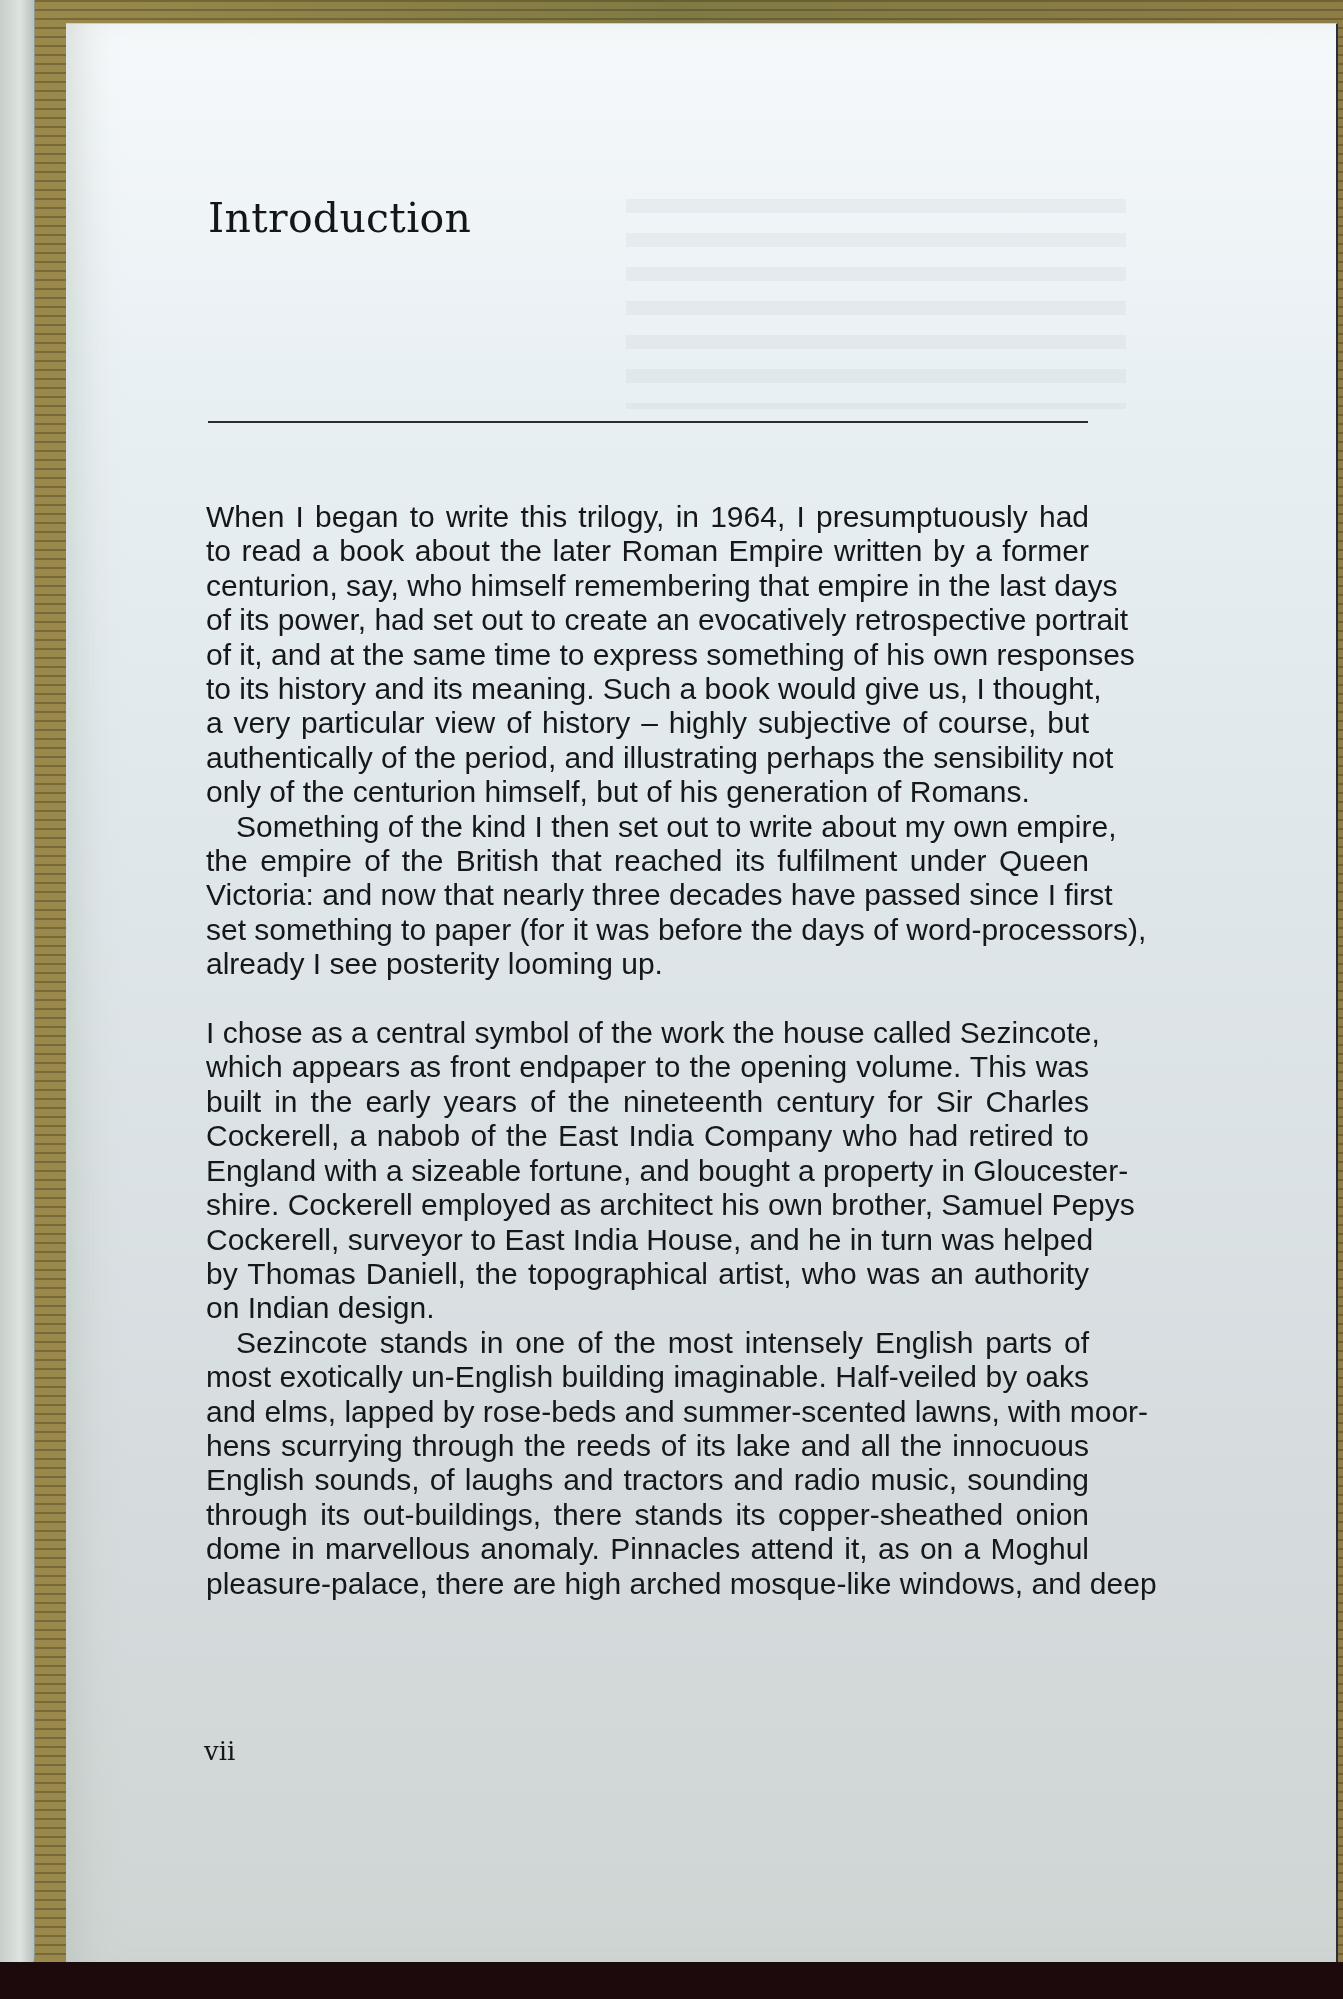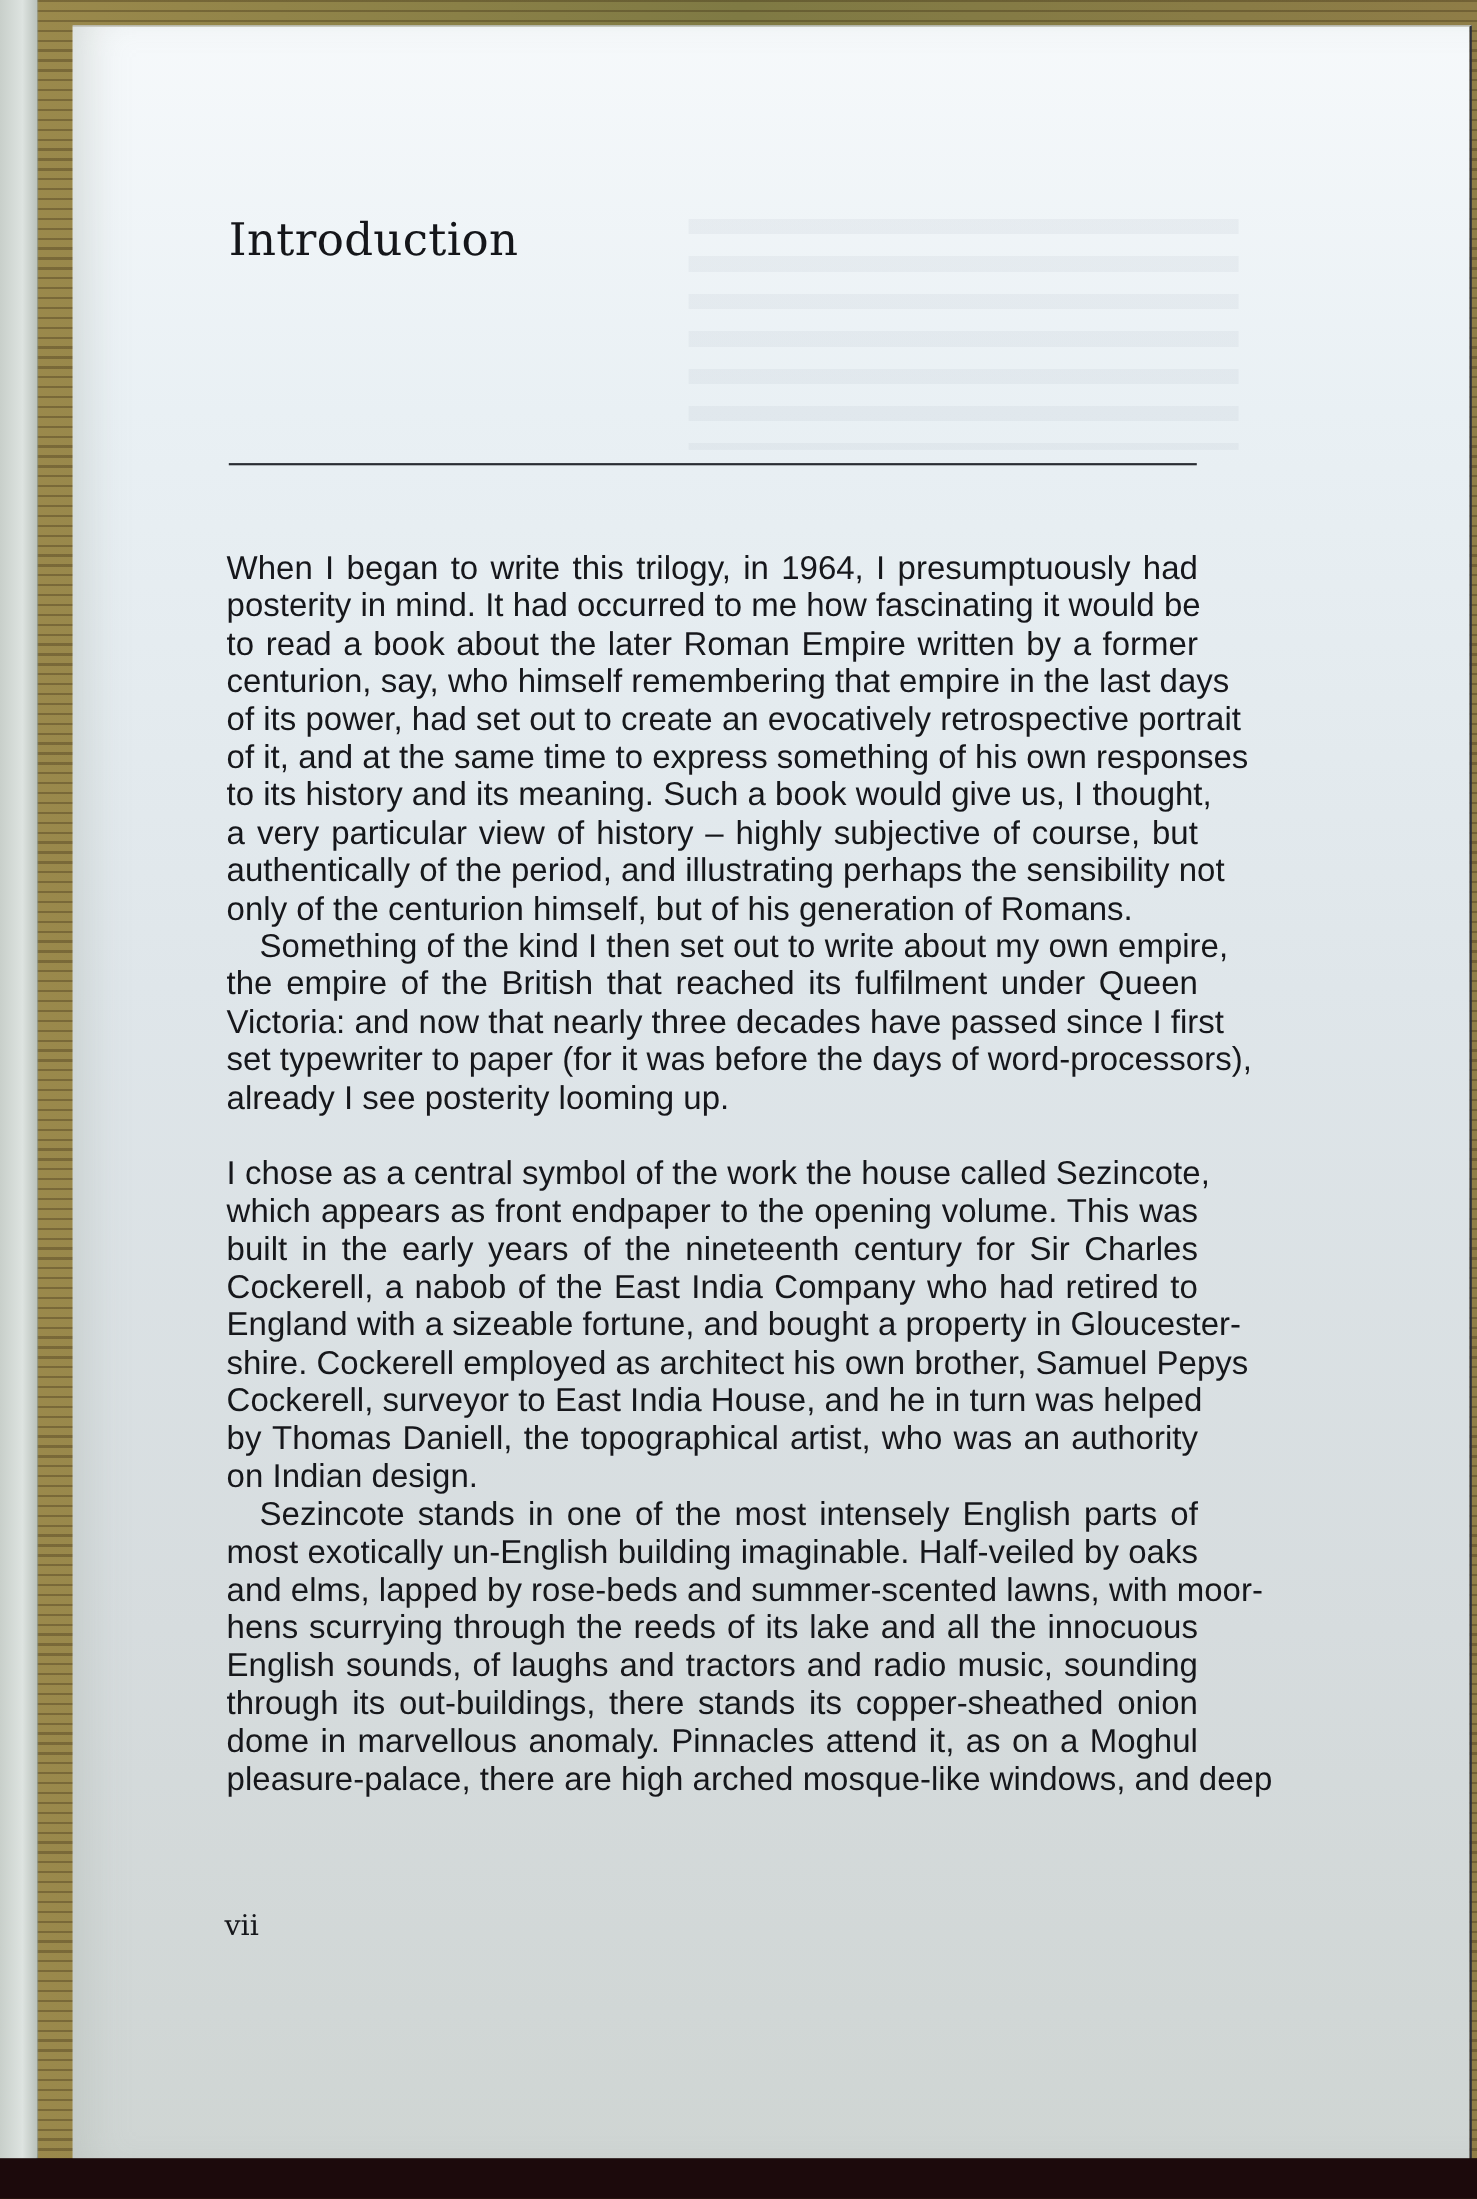--- a/index.html
+++ b/index.html
@@ -120,36 +120,35 @@
   <div class="bleed"></div>
 
   <h1 class="title">Introduction</h1>
 
   <div class="rule"></div>
 
   <div class="body-text">
 
     <div>
       <span class="line">When I began to write this trilogy, in 1964, I presumptuously had</span>
-      <span class="line">posterity in mind. It had occurred to me how fascinating it would be</span>
       <span class="line">to read a book about the later Roman Empire written by a former</span>
       <span class="line">centurion, say, who himself remembering that empire in the last days</span>
       <span class="line">of its power, had set out to create an evocatively retrospective portrait</span>
       <span class="line">of it, and at the same time to express something of his own responses</span>
       <span class="line">to its history and its meaning. Such a book would give us, I thought,</span>
       <span class="line">a very particular view of history – highly subjective of course, but</span>
       <span class="line">authentically of the period, and illustrating perhaps the sensibility not</span>
       <span class="line last">only of the centurion himself, but of his generation of Romans.</span>
     </div>
 
     <div>
       <span class="line indent">Something of the kind I then set out to write about my own empire,</span>
       <span class="line">the empire of the British that reached its fulfilment under Queen</span>
       <span class="line">Victoria: and now that nearly three decades have passed since I first</span>
-      <span class="line">set typewriter to paper (for it was before the days of word-processors),</span>
+      <span class="line">set something to paper (for it was before the days of word-processors),</span>
       <span class="line last">already I see posterity looming up.</span>
     </div>
 
     <span class="section-gap"></span>
 
     <div>
       <span class="line">I chose as a central symbol of the work the house called Sezincote,</span>
       <span class="line">which appears as front endpaper to the opening volume. This was</span>
       <span class="line">built in the early years of the nineteenth century for Sir Charles</span>
       <span class="line">Cockerell, a nabob of the East India Company who had retired to</span>

